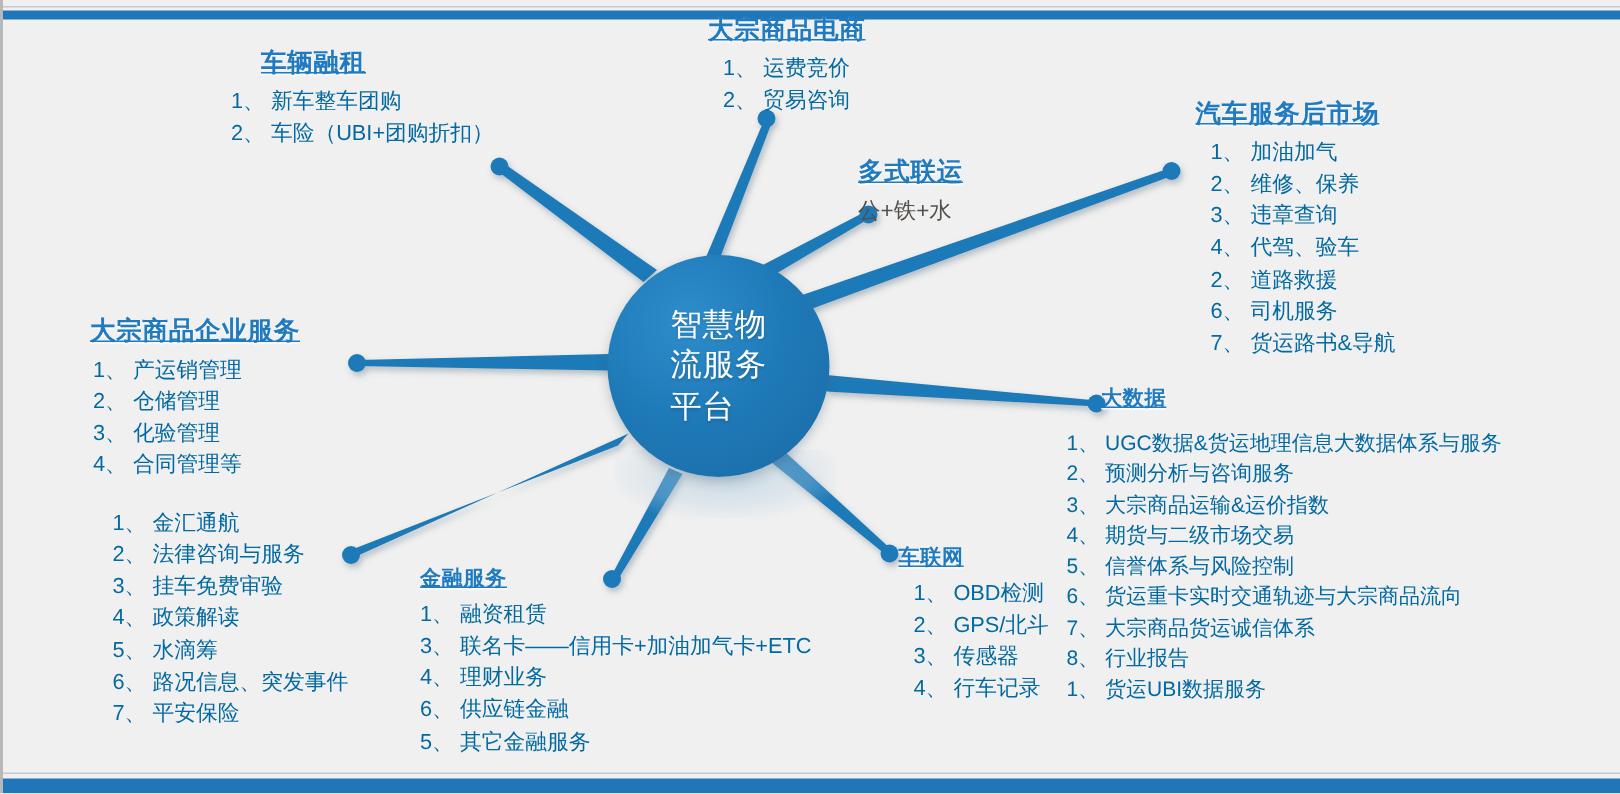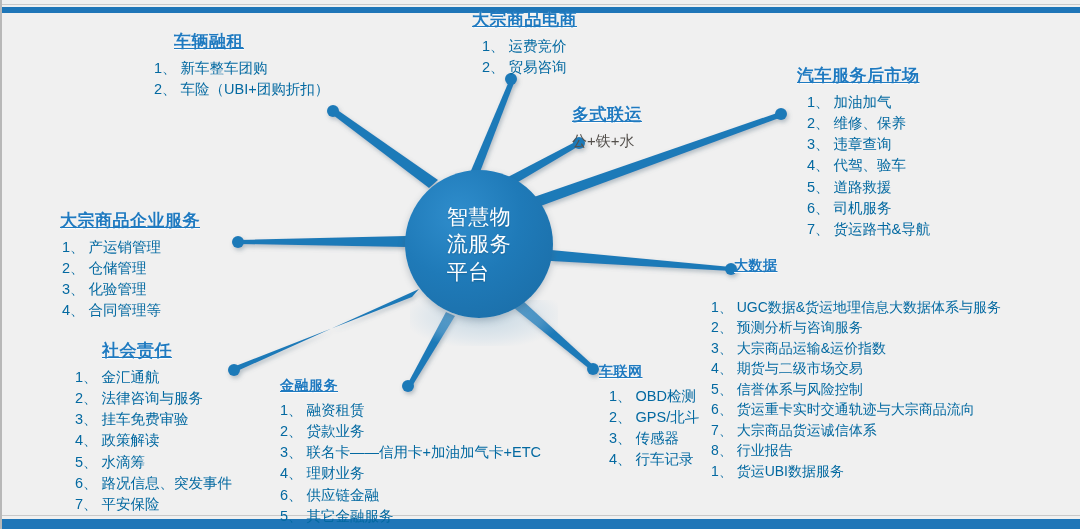--- a/index.html
+++ b/index.html
@@ -122,21 +122,21 @@
 
   #t-multimodal    { left: 570px; top: 103px; }
 
   #t-aftermarket    { left: 795px; top: 64px; }
   #t-aftermarket ul { margin-left: 10px; }
 
   #t-enterprise    { left: 58px; top: 209px; }
   #t-enterprise ul { margin-left: 2px; }
 
   #t-bigdata    { left: 732px; top: 257px; }
-  #t-bigdata ul { margin-left: -23px; margin-top: 22px; }
+  #t-bigdata ul { margin-left: -23px; margin-top: 10px; }
   #t-bigdata li { font-size: 14px; }
 
   #t-csr    { left: 95px; top: 339px; }
   #t-csr h3 { margin-left: 5px; }
   #t-csr ul { margin-left: -22px; }
 
   #t-finance    { left: 278px; top: 377px; }
   #t-finance ul { margin-left: 0px; }
 
   #t-iov    { left: 597px; top: 363px; }
@@ -230,21 +230,21 @@
     <div class="sub">公+铁+水</div>
   </div>
 
   <div class="topic" id="t-aftermarket">
     <h3>汽车服务后市场</h3>
     <ul>
       <li>1、 加油加气</li>
       <li>2、 维修、保养</li>
       <li>3、 违章查询</li>
       <li>4、 代驾、验车</li>
-      <li>5、 道路救援</li>
+      <li>2、 道路救援</li>
       <li>6、 司机服务</li>
       <li>7、 货运路书&amp;导航</li>
     </ul>
   </div>
 
   <div class="topic" id="t-enterprise">
     <h3>大宗商品企业服务</h3>
     <ul>
       <li>1、 产运销管理</li>
       <li>2、 仓储管理</li>
@@ -262,37 +262,35 @@
       <li>4、 期货与二级市场交易</li>
       <li>5、 信誉体系与风险控制</li>
       <li>6、 货运重卡实时交通轨迹与大宗商品流向</li>
       <li>7、 大宗商品货运诚信体系</li>
       <li>8、 行业报告</li>
       <li>1、 货运UBI数据服务</li>
     </ul>
   </div>
 
   <div class="topic" id="t-csr">
-    <h3>社会责任</h3>
     <ul>
       <li>1、 金汇通航</li>
       <li>2、 法律咨询与服务</li>
       <li>3、 挂车免费审验</li>
       <li>4、 政策解读</li>
       <li>5、 水滴筹</li>
       <li>6、 路况信息、突发事件</li>
       <li>7、 平安保险</li>
     </ul>
   </div>
 
   <div class="topic" id="t-finance">
     <h3 class="sm">金融服务</h3>
     <ul>
       <li>1、 融资租赁</li>
-      <li>2、 贷款业务</li>
       <li>3、 联名卡——信用卡+加油加气卡+ETC</li>
       <li>4、 理财业务</li>
       <li>6、 供应链金融</li>
       <li>5、 其它金融服务</li>
     </ul>
   </div>
 
   <div class="topic" id="t-iov">
     <h3 class="sm">车联网</h3>
     <ul>

